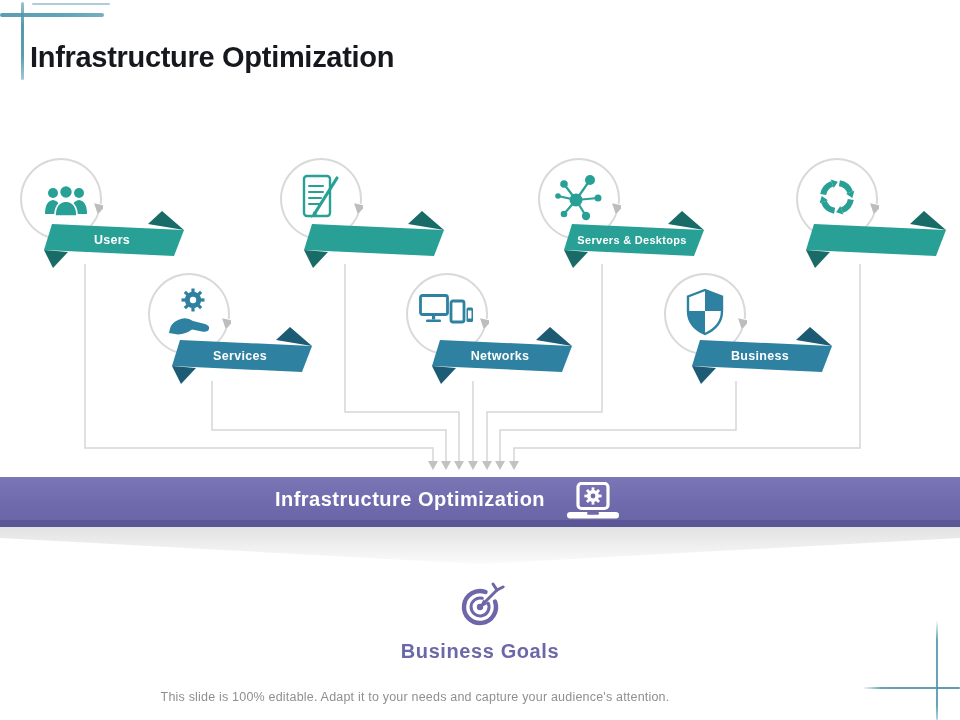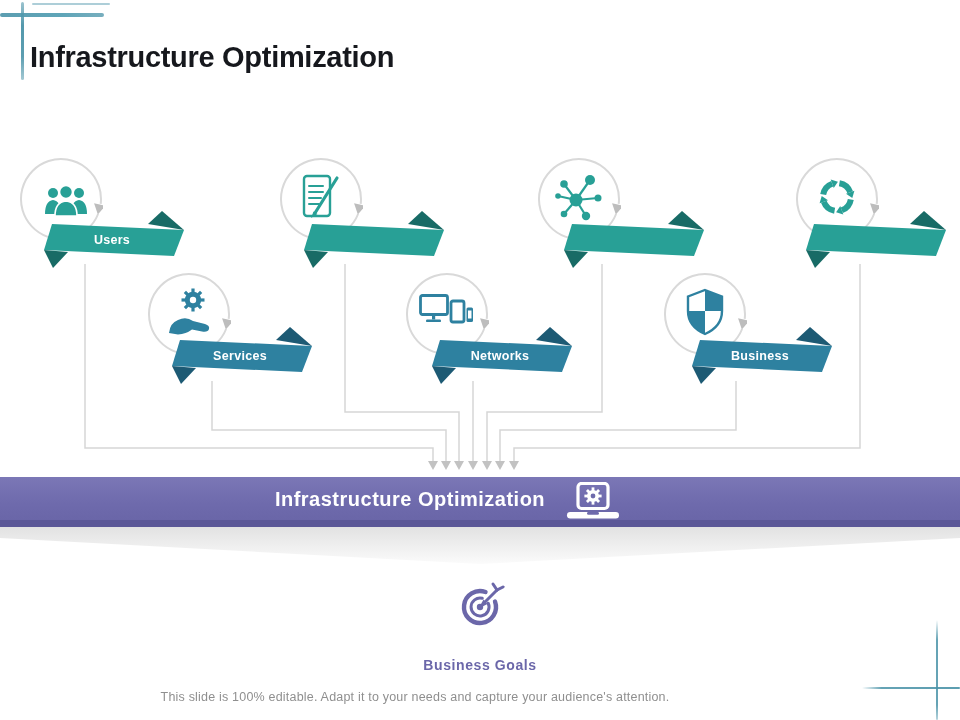--- a/index.html
+++ b/index.html
@@ -34,21 +34,21 @@
 
   .band{position:absolute;left:0;top:477px;width:960px;height:50px;z-index:3;
         background:linear-gradient(to bottom,#7b77b6 0%,#6e6aac 55%,#6a66a8 85%,#5b5797 86%,#5b5797 100%);}
   .band-label{position:absolute;left:0;top:0;width:820px;height:44px;line-height:44px;
         text-align:center;color:#ffffff;font-weight:700;font-size:20px;letter-spacing:.5px;}
   .band .laptop{position:absolute;left:566px;top:5px;}
 
   .vshape{position:absolute;left:0;top:527px;z-index:2;}
   .target{position:absolute;left:450px;top:580px;}
   .goal-label{position:absolute;left:0;top:640px;width:960px;text-align:center;
-        font-size:14px;font-weight:700;color:var(--purple-text);letter-spacing:.6px;margin-top:17px;}
+        font-size:20px;font-weight:700;color:var(--purple-text);letter-spacing:.6px;}
   .footer{position:absolute;left:0;top:690px;width:830px;text-align:center;
         font-size:12.5px;color:var(--muted);letter-spacing:.2px;}
 </style>
 </head>
 <body>
 
 <div class="slide">
 
   <div class="stroke tl-v"></div>
   <div class="stroke tl-h"></div>
@@ -147,20 +147,21 @@
           <circle cx="31" cy="43" r="4.2"></circle>
           <circle cx="9" cy="41" r="3.3"></circle>
         <circle cx="3" cy="23" r="2.8"></circle>
       </g>
     </svg>
     <svg class="ribbon r-teal" style="left:27px;top:53px;" width="140" height="62" viewBox="0 0 140 62">
       <polygon class="rib-fold" points="118,1 140,20 104,14"></polygon>
       <polygon class="rib-main" points="8,14 140,20 130,46 0,40"></polygon>
       <polygon class="rib-fold" points="0,40 24,42 9,58"></polygon>
     </svg>
+    <div class="ribbon-label two-line" style="left:29px;top:70px;">Servers &amp; Desktops</div>
   </div>
 
   <div class="unit" style="left:795px;top:157px;">
     <svg class="ring" width="84" height="84">
       <path d="M79.1 57 A40 40 0 1 1 81.7 46.9" fill="none" style="stroke:var(--ring)" stroke-width="2"></path>
       <polygon points="74,47.5 85.5,47.5 80,57.5" style="fill:#bdbdbd" transform="rotate(12 80 52)"></polygon>
     </svg>
     <svg class="icon" style="left:19px;top:17px;" width="46" height="46" viewBox="0 0 46 46">
       <g>
         <g>

